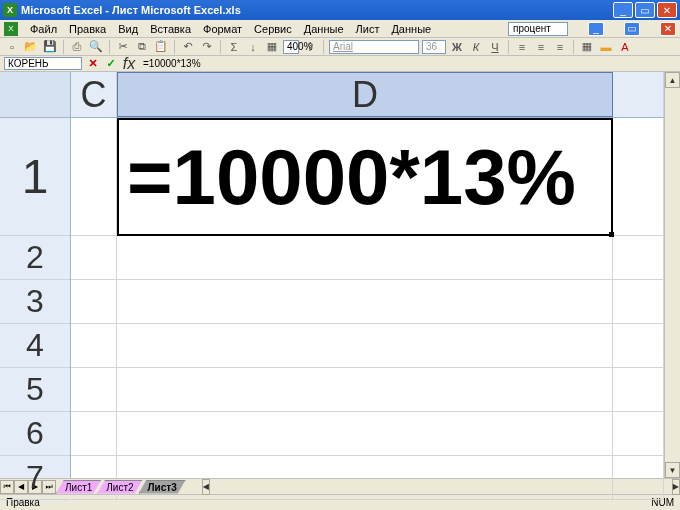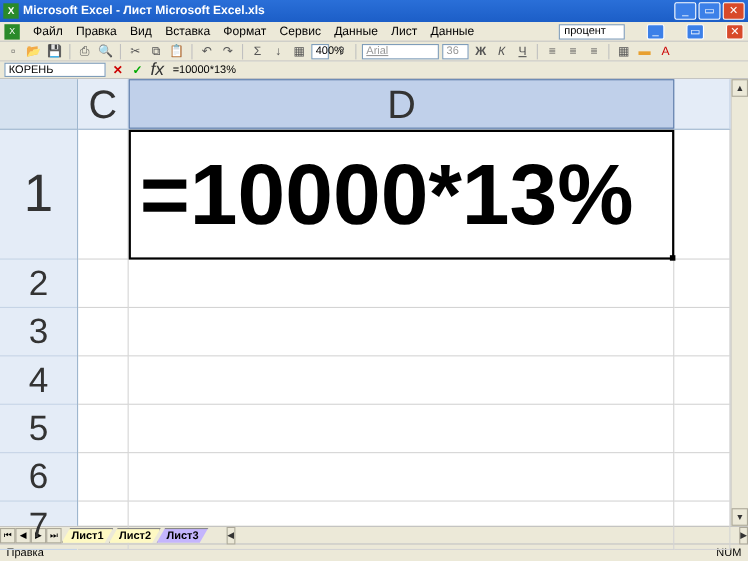--- a/index.html
+++ b/index.html
@@ -15,21 +15,21 @@
 .menubar .xlicon { width: 14px; height: 14px; background: #2a8a2a; margin-right: 6px; font-size: 8px; color: #fff; display: flex; align-items: center; justify-content: center; }
 .menubar .menuitem { padding: 2px 6px; }
 .menubar .rightbox { margin-left: auto; display: flex; align-items: center; gap: 20px; }
 .styleinput { border: 1px solid #7f9db9; background: #fff; height: 14px; padding: 0 4px; font-size: 10px; display: flex; align-items: center; }
 .toolbar { background: #ece9d8; height: 18px; display: flex; align-items: center; padding: 0 4px; gap: 3px; border-bottom: 1px solid #c0c0c0; }
 .tbtn { width: 16px; height: 16px; display: flex; align-items: center; justify-content: center; font-size: 11px; color: #555; }
 .tsep { width: 1px; height: 14px; background: #c0c0c0; margin: 0 2px; }
 .zoombox { border: 1px solid #7f9db9; background: #fff; height: 14px; width: 16px; font-size: 10px; display: flex; align-items: center; padding: 0 3px; }
 .fontbox { border: 1px solid #7f9db9; background: #fff; height: 14px; font-size: 10px; display: flex; align-items: center; padding: 0 3px; color: #999; }
 .formulabar { background: #ece9d8; height: 16px; display: flex; align-items: center; padding: 0 4px; border-bottom: 1px solid #c0c0c0; gap: 4px; }
-.namebox { border: 1px solid #7f9db9; background: #fff; height: 13px; width: 92px; font-size: 10px; display: flex; align-items: center; padding: 0 3px; }
+.namebox { border: 1px solid #7f9db9; background: #fff; height: 13px; width: 78px; font-size: 10px; display: flex; align-items: center; padding: 0 3px; }
 .fbbtn { width: 14px; height: 14px; display: flex; align-items: center; justify-content: center; font-size: 11px; }
 .fbbtn.cancel { color: #c00; font-weight: bold; }
 .fbbtn.check { color: #0a0; font-weight: bold; }
 .fbbtn.fx { font-style: italic; color: #333; font-size: 16px; }
 .fbinput { flex: 1; font-size: 10px; padding: 0 3px; }
 .sheet { position: relative; display: flex; height: 406px; }
 .lefthead { background: #e4ecf7; border-right: 1px solid #9eb6ce; }
 .corner { height: 46px; width: 70px; border-bottom: 1px solid #9eb6ce; background: #d6e2f0; }
 .rowhead { width: 70px; border-bottom: 1px solid #c6d4e6; display: flex; align-items: center; justify-content: center; font-size: 32px; color: #333; font-family: Arial; }
 .rowhead.r1 { height: 118px; font-size: 48px; }
@@ -49,22 +49,22 @@
 .cellrow.r1 .cell { height: 118px; }
 .cellrow.rn .cell { height: 44px; }
 .activecell { border: 2px solid #000; position: absolute; left: 46px; top: 0; width: 496px; height: 118px; display: flex; align-items: center; padding: 0 8px; font-size: 78px; font-family: Arial; font-weight: bold; color: #000; white-space: nowrap; overflow: visible; z-index: 5; background: #fff; }
 .activecell::after { content: ""; position: absolute; right: -3px; bottom: -3px; width: 5px; height: 5px; background: #000; }
 .vscroll { width: 16px; background: #ece9d8; border-left: 1px solid #c0c0c0; display: flex; flex-direction: column; }
 .scrollbtn { height: 16px; background: #ece9d8; border: 1px solid #aca899; display: flex; align-items: center; justify-content: center; font-size: 8px; color: #333; }
 .scrolltrack { flex: 1; }
 .tabsbar { height: 16px; background: #ece9d8; display: flex; align-items: center; border-top: 1px solid #c0c0c0; font-size: 10px; }
 .tabnav { display: flex; }
 .tabnavbtn { width: 14px; height: 14px; border: 1px solid #aca899; display: flex; align-items: center; justify-content: center; font-size: 8px; }
-.sheettab { padding: 1px 8px; border: 1px solid #888; border-bottom: none; background: #fef9c3; clip-path: polygon(8px 0, 100% 0, calc(100% - 8px) 100%, 0 100%); margin-right: -4px; font-weight: bold; }
-.sheettab.active { background: #c4b5fd; font-weight: bold; z-index: 2; position: relative; }
+.sheettab { padding: 1px 8px; border: 1px solid #888; border-bottom: none; background: #f0abfc; clip-path: polygon(8px 0, 100% 0, calc(100% - 8px) 100%, 0 100%); margin-right: -4px; }
+.sheettab.active { background: #a3a3a3; font-weight: bold; z-index: 2; position: relative; }
 .hscroll { flex: 1; display: flex; margin-left: 20px; }
 .statusbar { height: 16px; background: #ece9d8; display: flex; align-items: center; padding: 0 6px; border-top: 1px solid #c0c0c0; font-size: 10px; }
 .statusbar .right { margin-left: auto; }
 </style>
 </head>
 <body>
 
 <div class="titlebar">
   <div class="icon">X</div>
   <div class="title">Microsoft Excel - Лист Microsoft Excel.xls</div>
@@ -108,21 +108,21 @@
   <div class="tsep"></div>
   <div class="tbtn">↶</div>
   <div class="tbtn">↷</div>
   <div class="tsep"></div>
   <div class="tbtn">Σ</div>
   <div class="tbtn">↓</div>
   <div class="tbtn">▦</div>
   <div class="zoombox">400%</div>
   <div class="tbtn">?</div>
   <div class="tsep"></div>
-  <div class="fontbox" style="width:70px;text-decoration:underline;">Arial</div>
+  <div class="fontbox" style="width:90px;text-decoration:underline;">Arial</div>
   <div class="fontbox" style="width:24px;">36</div>
   <div class="tbtn">
       <b>Ж</b>
     </div>
   <div class="tbtn">
       <i>К</i>
     </div>
   <div class="tbtn">
       <u>Ч</u>
     </div>

